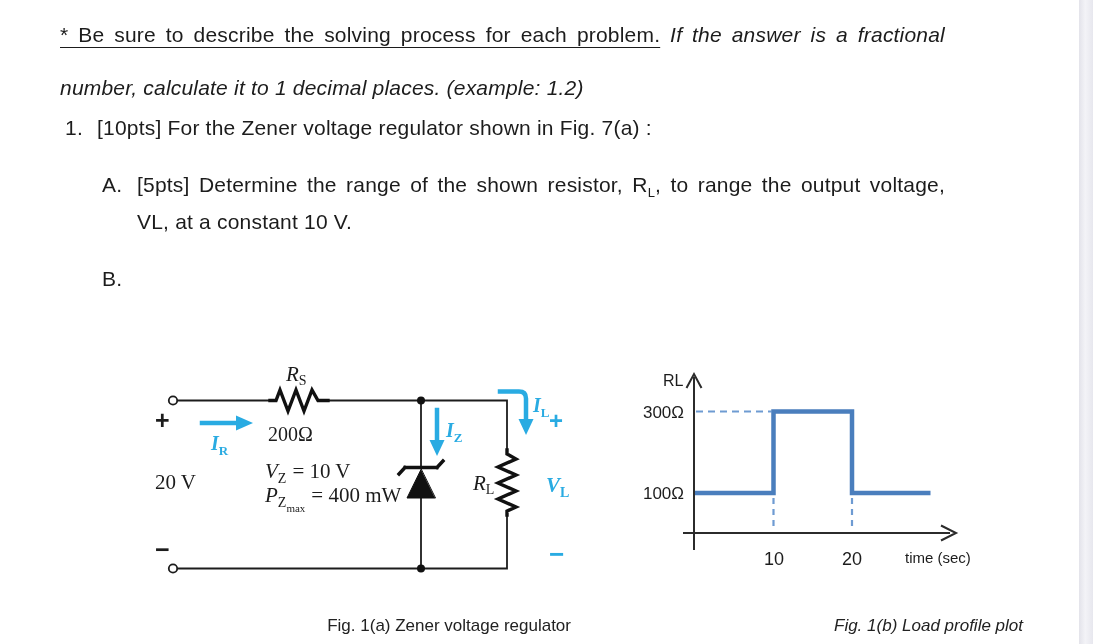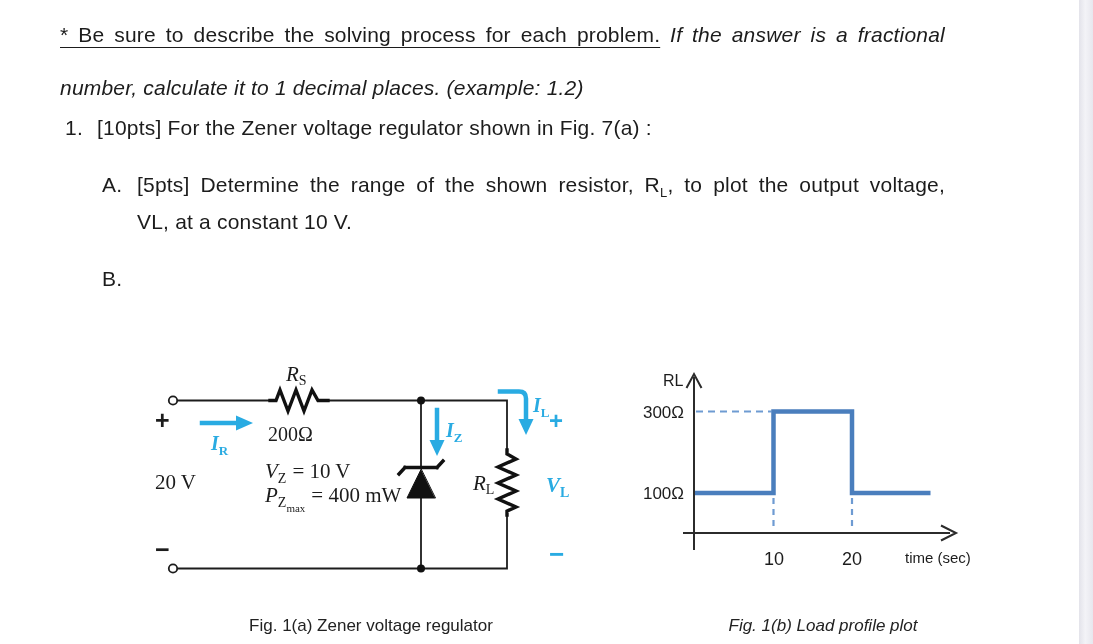--- a/index.html
+++ b/index.html
@@ -3,41 +3,41 @@
 <meta charset="utf-8">
 <style>
   html,body{margin:0;padding:0;background:#fff;}
   #page{position:relative;width:1093px;height:644px;background:#ffffff;overflow:hidden;
         font-family:"Liberation Sans",sans-serif;color:#1c1c1c;}
   .tline{position:absolute;font-size:21px;line-height:26px;letter-spacing:.2px;white-space:nowrap;}
   .just{white-space:normal;text-align:justify;text-align-last:justify;}
   .ul{text-decoration:underline;text-underline-offset:5px;text-decoration-thickness:1.4px;}
   .it{font-style:italic;}
   sub.small{font-size:13px;line-height:0;}
-  .caption{position:absolute;font-size:17px;color:#222;text-align:center;width:400px;}
+  .caption{position:absolute;font-size:17px;color:#222;text-align:right;width:400px;}
   #figs{position:absolute;left:0;top:0;pointer-events:none;}
   #scrollbar{position:absolute;top:0;height:644px;left:1079px;width:14px;
      background:linear-gradient(90deg,#e3e3ea 0%,#f3f3f7 45%,#e7e7ee 100%);}
   text{fill:#1c1c1c;}
   .serif{font-family:"Liberation Serif",serif;}
   .cy{fill:#29abe2;}
 </style>
 </head>
 <body>
 
 <div id="page">
 
   <div class="tline just" style="left:60px;top:22px;width:885px;"><span class="ul">* Be sure to describe the solving process for each problem.</span> <span class="it">If the answer is a fractional</span></div>
   <div class="tline it" style="left:60px;top:59px;margin-top:16px;">number, calculate it to 1 decimal places. (example: 1.2)</div>
 
   <div class="tline" style="left:65px;top:115px;">1.</div>
   <div class="tline" style="left:97px;top:115px;">[10pts] For the Zener voltage regulator shown in Fig. 7(a) :</div>
 
   <div class="tline" style="left:102px;top:172px;">A.</div>
-  <div class="tline just" style="left:137px;top:172px;width:808px;"><span>[5pts] Determine the range of the shown resistor, R</span><sub class="small">L</sub><span>, to plot the output voltage,</span></div>
+  <div class="tline just" style="left:137px;top:172px;width:808px;"><span>[5pts] Determine the range of the shown resistor, R</span><sub class="small">L</sub><span>, to range the output voltage,</span></div>
   <div class="tline" style="left:137px;top:209px;">VL, at a constant 10 V.</div>
 
   <div class="tline" style="left:102px;top:266px;">B.</div>
 
   <svg id="figs" width="1093" height="644" viewBox="0 0 1093 644">
 
     <g stroke-linecap="square">
 
       <path d="M178,400.5 H270 M328,400.5 H507 M507,400.5 V450 M507,515 V568.5 M178,568.5 H507 M421,400.5 V466 M421,498 V568.5" fill="none" stroke="#1c1c1c" stroke-width="1.8"></path>
 

